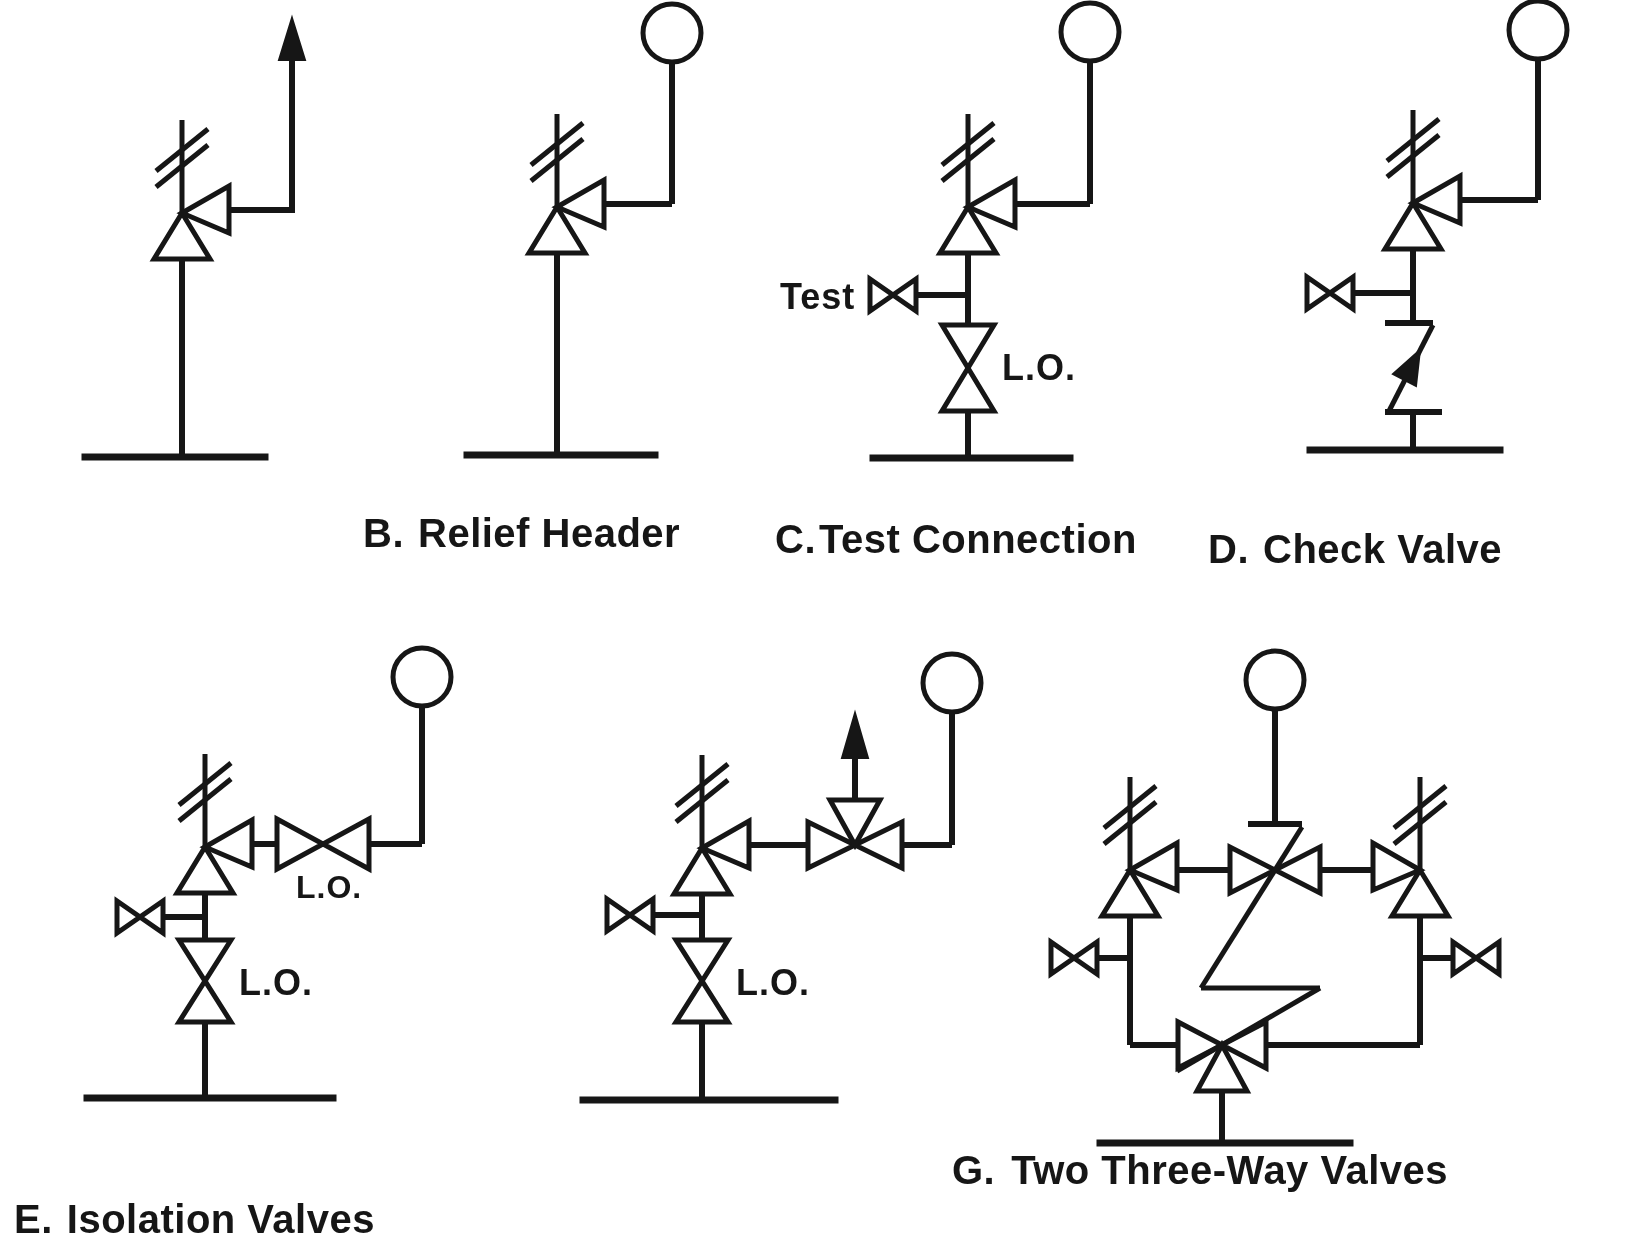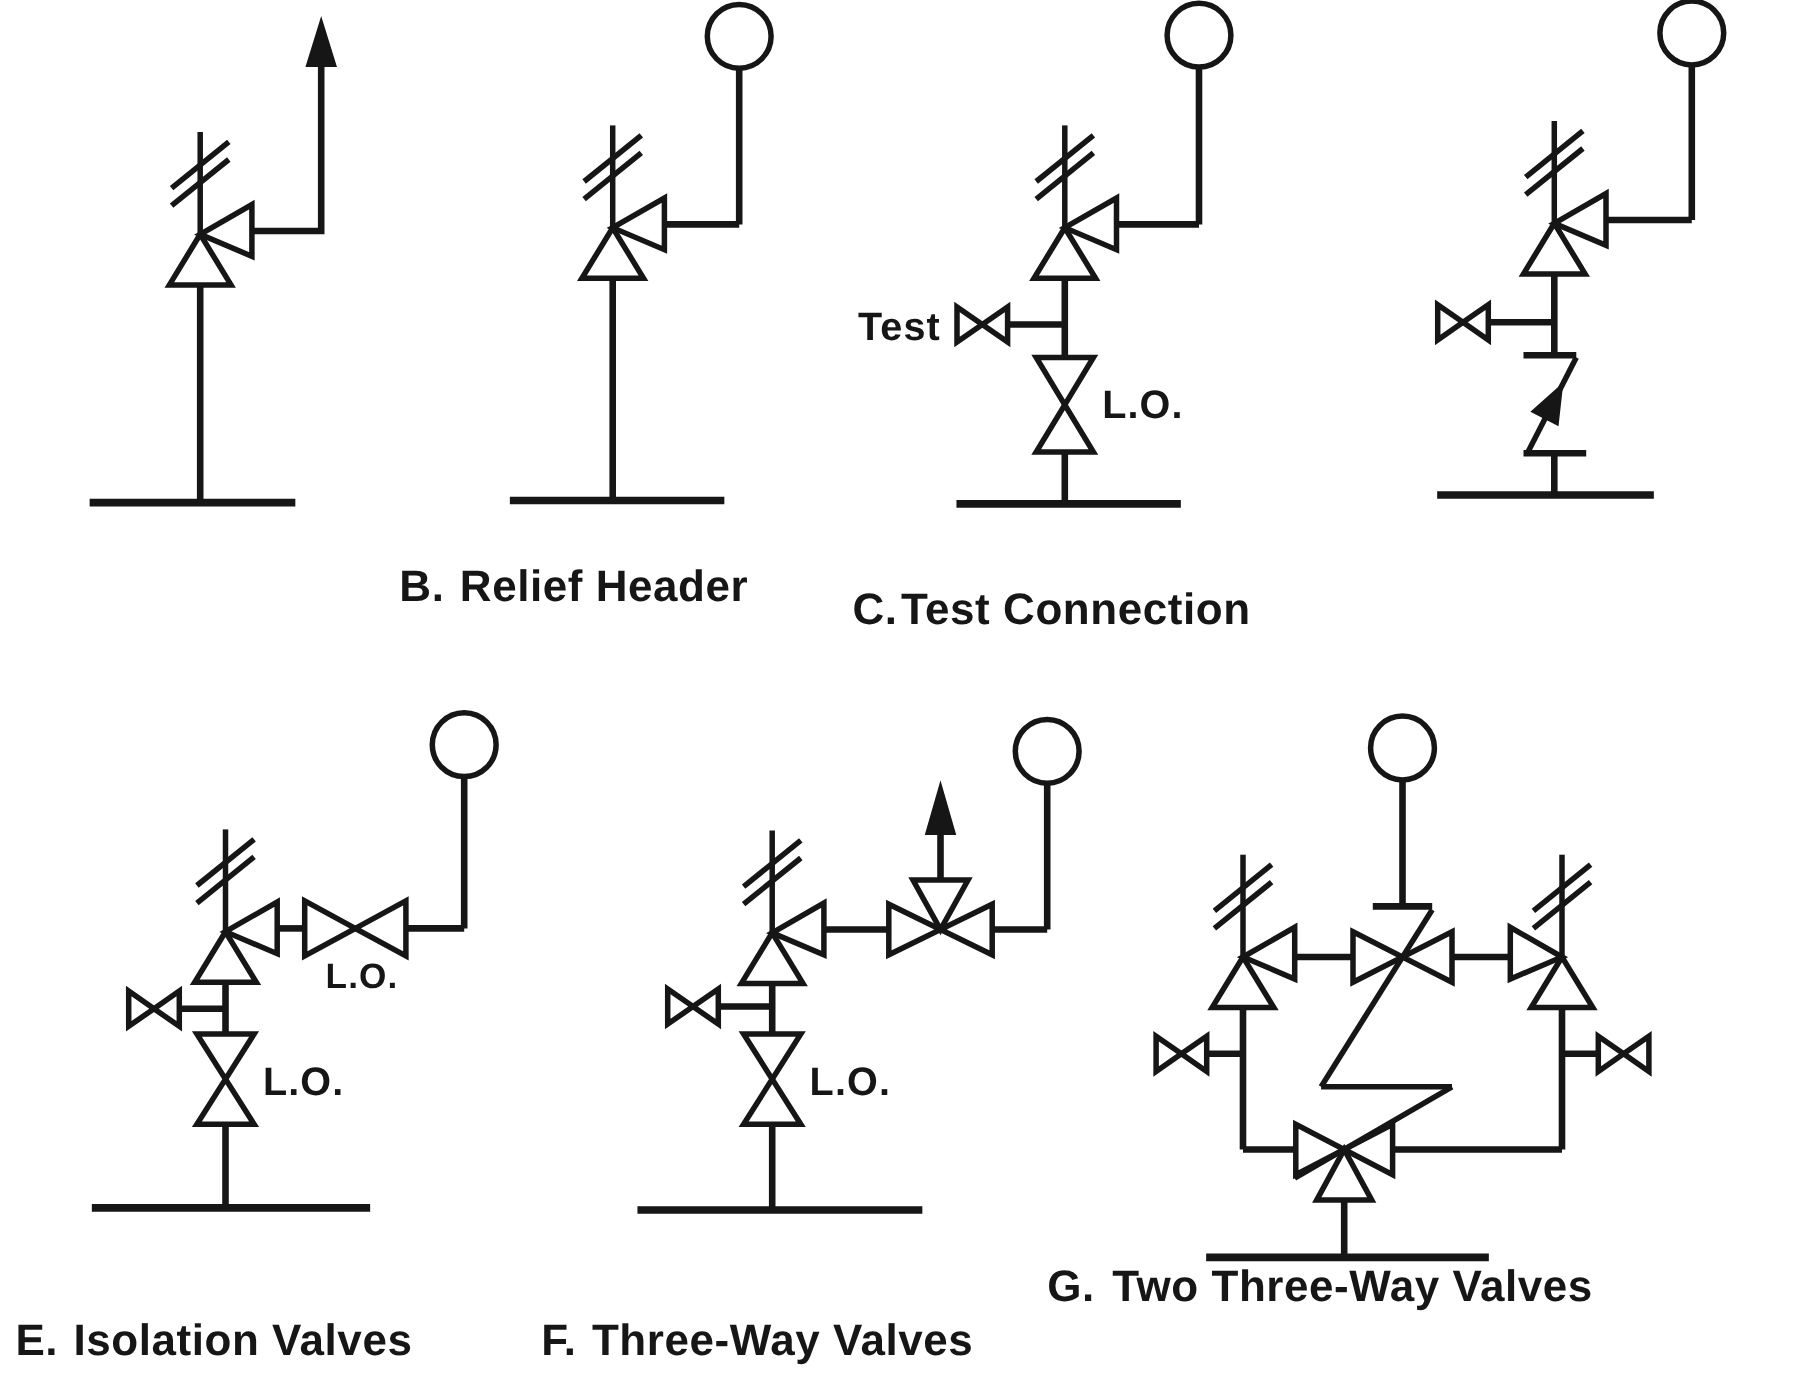--- a/index.html
+++ b/index.html
@@ -93,21 +93,21 @@
     </g>
     <text x="40" y="309" font-size="36">Test</text>
     <g>
       <path class="sym" d="M 202 325 L 254 325 L 228 368 Z"></path>
       <path class="sym" d="M 202 411 L 254 411 L 228 368 Z"></path>
     </g>
     <text x="262" y="380" font-size="36">L.O.</text>
     <line class="pipe" x1="228" y1="411" x2="228" y2="458"></line>
     <line class="hdr" x1="133" y1="458" x2="330" y2="458"></line>
   </svg>
-  <div class="caption" style="left:775px;top:532px">
+  <div class="caption" style="left:775px;top:517px">
     <span class="prefix gap-tight">C.</span><span>Test Connection</span>
   </div>
 
   <svg class="diagram" style="left:1205px;top:0px" width="390" height="485" viewBox="0 0 390 485">
     <circle class="sym" cx="333" cy="30" r="29"></circle>
     <line class="pipe" x1="333" y1="59" x2="333" y2="200"></line>
     <line class="pipe" x1="255" y1="200" x2="333" y2="200"></line>
     <g>
       <path class="sym" d="M 208 203 L 180 249 L 236 249 Z"></path>
       <path class="sym" d="M 208 203 L 255 176 L 255 223 Z"></path>
@@ -125,20 +125,23 @@
     </g>
     <g>
       <line class="pipe" x1="180" y1="323" x2="228" y2="323"></line>
       <line class="pipe" x1="180" y1="412" x2="237" y2="412"></line>
       <line class="sym" x1="183" y1="413" x2="228" y2="325"></line>
       <polygon class="fillink" points="215,350 211,386 188,374"></polygon>
     </g>
     <line class="pipe" x1="208" y1="412" x2="208" y2="450"></line>
     <line class="hdr" x1="105" y1="450" x2="295" y2="450"></line>
   </svg>
+  <div class="caption" style="left:1208px;top:527px">
+    <span class="prefix gap">D.</span><span>Check Valve</span>
+  </div>
 
   <svg class="diagram" style="left:0px;top:620px" width="490" height="560" viewBox="0 0 490 560">
     <circle class="sym" cx="422" cy="57" r="29"></circle>
     <line class="pipe" x1="422" y1="86" x2="422" y2="224"></line>
     <line class="pipe" x1="369" y1="224" x2="422" y2="224"></line>
     <line class="pipe" x1="252" y1="224" x2="277" y2="224"></line>
     <g>
       <path class="sym" d="M 277 199 L 277 249 L 323 224 Z"></path>
       <path class="sym" d="M 369 199 L 369 249 L 323 224 Z"></path>
     </g>
@@ -200,23 +203,20 @@
       <path class="sym" d="M 213 299 L 213 331 L 190 315 Z"></path>
     </g>
     <g>
       <path class="sym" d="M 236 340 L 288 340 L 262 381 Z"></path>
       <path class="sym" d="M 236 422 L 288 422 L 262 381 Z"></path>
     </g>
     <text x="296" y="395" font-size="36">L.O.</text>
     <line class="pipe" x1="262" y1="422" x2="262" y2="500"></line>
     <line class="hdr" x1="143" y1="500" x2="395" y2="500"></line>
   </svg>
-  <div class="caption" style="left:492px;top:1197px">
-    <span class="prefix gap">F.</span><span>Three-Way Valves</span>
-  </div>
 
   <svg class="diagram" style="left:990px;top:600px" width="580" height="580" viewBox="0 0 580 580">
     <circle class="sym" cx="285" cy="80" r="29"></circle>
     <line class="pipe" x1="285" y1="109" x2="285" y2="224"></line>
     <g>
       <line class="pipe" x1="258" y1="224" x2="312" y2="224"></line>
       <path class="sym" d="M 240 247 L 240 293 L 285 270 Z"></path>
       <path class="sym" d="M 330 247 L 330 293 L 285 270 Z"></path>
     </g>
     <g>

